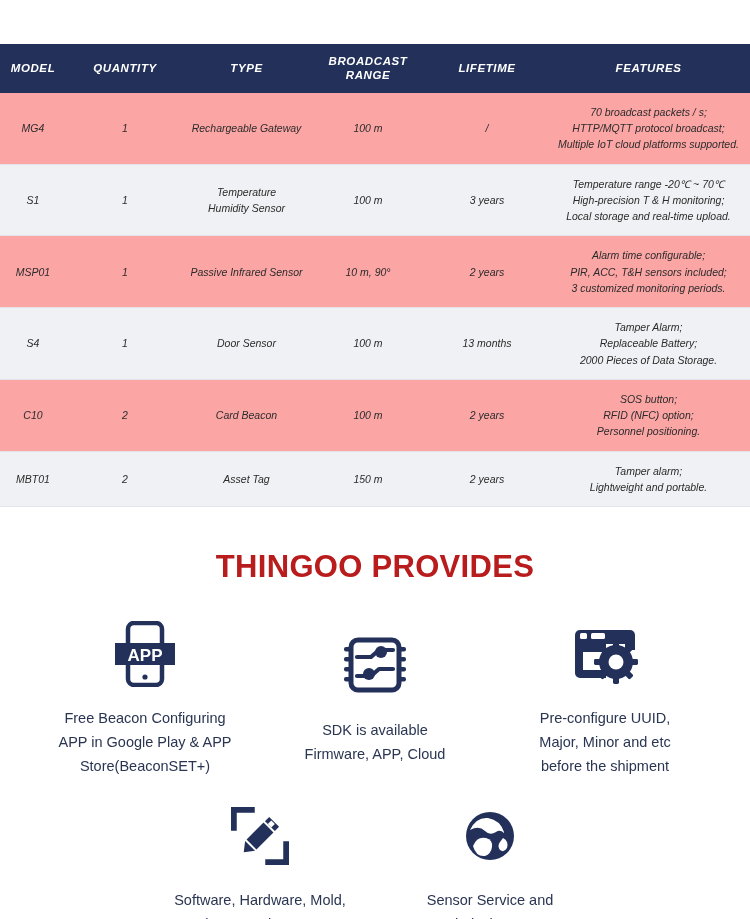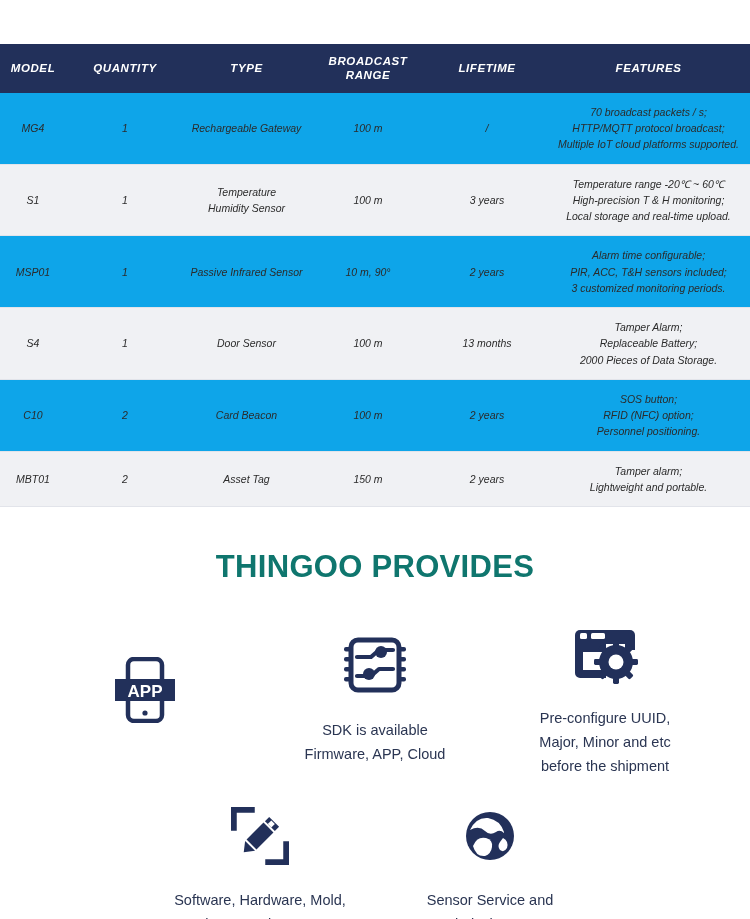--- a/index.html
+++ b/index.html
@@ -44,21 +44,21 @@
     font-size: 10.5px;
     color: #2b2b2b;
     line-height: 1.55;
     padding: 11px 4px;
     border-bottom: 1px solid #e2e4ea;
   }
   table.spec-table tbody tr.alt td {
     background: #f0f1f4;
   }
   table.spec-table tbody tr.plain td {
-    background: #0ea5e9;
+    background: #fca5a5;
   }
   td.cell-features {
     text-align: center;
     font-size: 10px;
     padding-left: 8px;
     padding-right: 8px;
   }
   td.cell-model { font-size: 10.5px; }
   .ml { display: block; }
 
@@ -71,21 +71,21 @@
   .c-features { width: 203px; }
 
   
   .provides {
     padding-top: 42px;
   }
   .provides-title {
     text-align: center;
     font-size: 31px;
     font-weight: 700;
-    color: #0f766e;
+    color: #b91c1c;
     letter-spacing: 0.3px;
     margin: 0 0 34px 0;
   }
   .feature-row {
     display: flex;
     justify-content: center;
     align-items: center;
   }
   .feature-row.row-1 > .feature-cell { width: 230px; }
   .feature-row.row-2 {
@@ -149,21 +149,21 @@
         <tr class="alt">
           <td class="c-model cell-model">S1</td>
           <td class="c-qty">1</td>
           <td class="c-type">
             <span class="ml">Temperature</span>
             <span class="ml">Humidity Sensor</span>
           </td>
           <td class="c-range">100 m</td>
           <td class="c-lifetime">3 years</td>
           <td class="c-features cell-features">
-            <span class="ml">Temperature range -20℃ ~ 60℃</span>
+            <span class="ml">Temperature range -20℃ ~ 70℃</span>
             <span class="ml">High-precision T &amp; H monitoring;</span>
             <span class="ml">Local storage and real-time upload.</span>
           </td>
         </tr>
         <tr class="plain">
           <td class="c-model cell-model">MSP01</td>
           <td class="c-qty">1</td>
           <td class="c-type">Passive Infrared Sensor</td>
           <td class="c-range">10 m, 90°</td>
           <td class="c-lifetime">2 years</td>
@@ -217,20 +217,25 @@
 
   <div class="feature-row row-1" id="feature-row-1">
       <div class="feature-cell">
         <div class="feature-icon">
           <svg width="60" height="66" viewBox="0 0 60 66">
             <rect x="13" y="2" width="34" height="62" rx="6" ry="6" fill="none" stroke="#22305a" stroke-width="4.5"></rect>
             <rect x="0" y="22" width="60" height="22" fill="#22305a"></rect>
             <circle cx="30" cy="56" r="2.6" fill="#22305a"></circle>
             <text x="30" y="39.5" font-family="Liberation Sans, sans-serif" font-size="17" font-weight="700" fill="#ffffff" text-anchor="middle">APP</text>
           </svg>
+        </div>
+        <div class="feature-text">
+          <span class="ml">Free Beacon Configuring</span>
+          <span class="ml">APP in Google Play &amp; APP</span>
+          <span class="ml">Store(BeaconSET+)</span>
         </div>
       </div>
       <div class="feature-cell">
         <div class="feature-icon">
           <svg width="64" height="60" viewBox="0 0 64 60">
             <g fill="#22305a">
               <rect x="1" y="11" width="8" height="4.6" rx="2"></rect>
               <rect x="1" y="21" width="8" height="4.6" rx="2"></rect>
               <rect x="1" y="31" width="8" height="4.6" rx="2"></rect>
               <rect x="1" y="41" width="8" height="4.6" rx="2"></rect>

